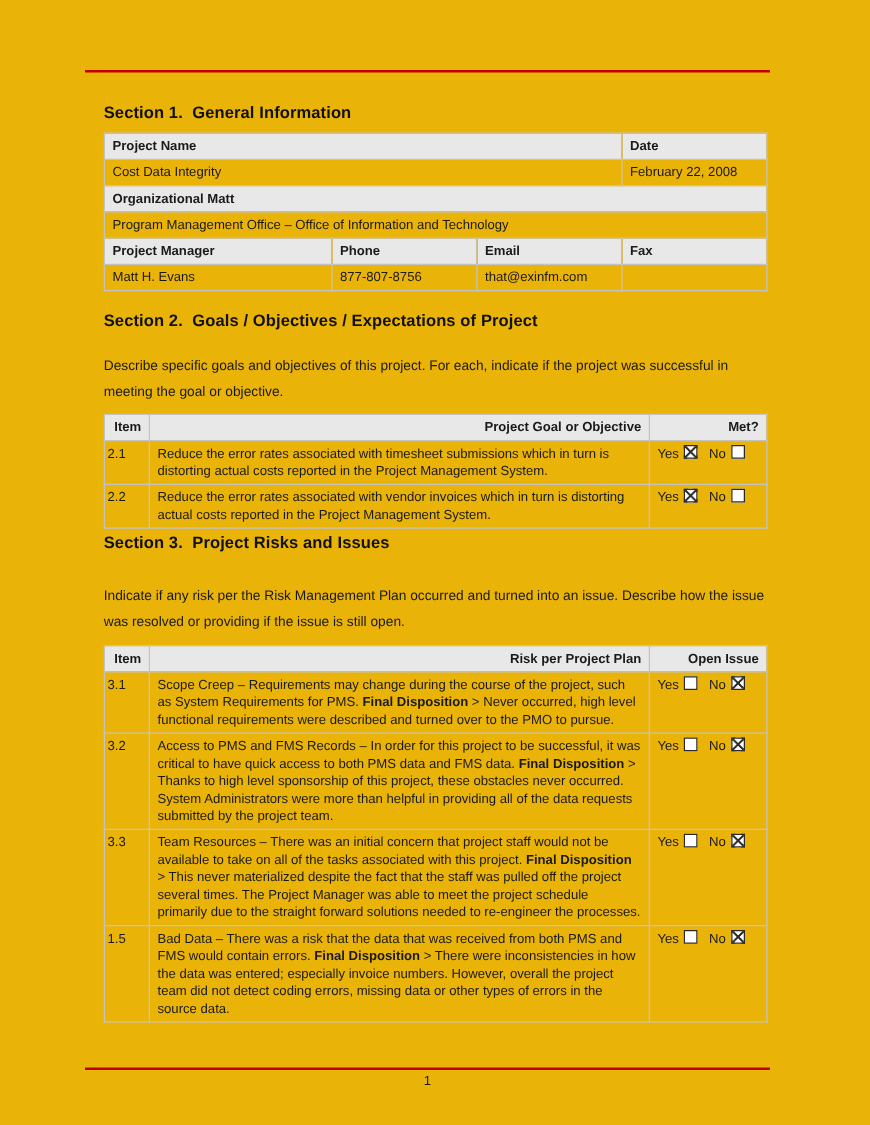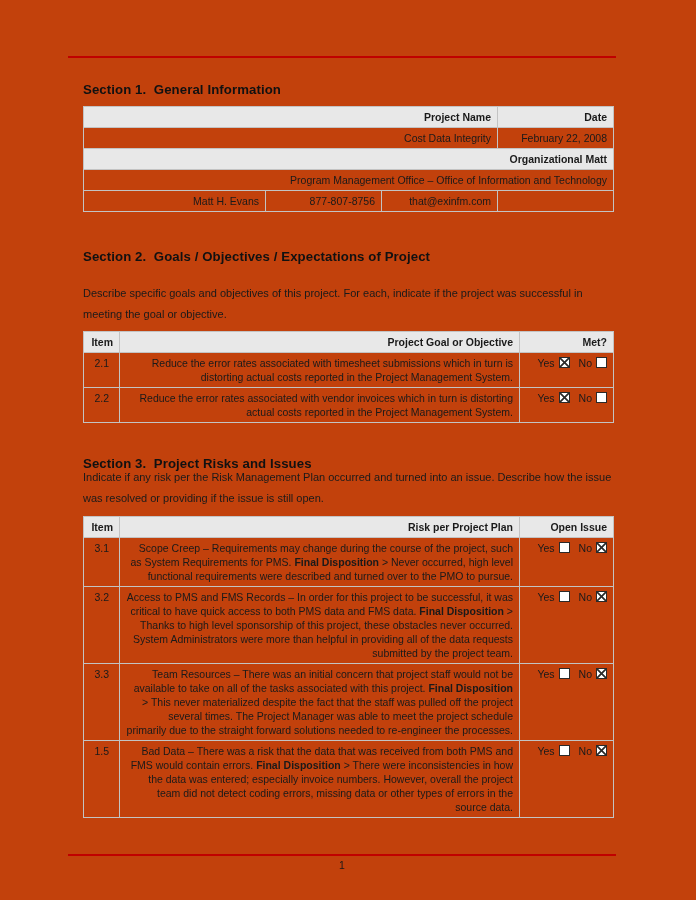--- a/index.html
+++ b/index.html
@@ -1,21 +1,21 @@
 <!DOCTYPE html>
 <html style="--accent_red: #C00000; --table_header_bg: #E8E8E8; --table_border: #C3C3C3;"><head>
 <meta charset="utf-8">
 <style>
   html,body{margin:0;padding:0;background:#ffffff;}
   body{
     width:696px;height:900px;
     font-family:"Liberation Sans","DejaVu Sans",sans-serif;
     color:#1a1a1a;
   }
-  .page{position:relative;width:696px;height:900px;background:#c2410c;overflow:hidden;}
+  .page{position:relative;width:696px;height:900px;background:#eab308;overflow:hidden;}
 
   .rule{position:absolute;left:68px;width:548px;height:2px;background:var(--accent_red,#C00000);}
   .rule.top{top:56px;}
   .rule.bottom{top:854px;}
 
   .sec{
     position:absolute;left:83px;margin:0;
     font-size:13.2px;font-weight:bold;line-height:16px;
     white-space:pre-wrap;letter-spacing:.1px;color:#111;
   }
@@ -24,29 +24,29 @@
     font-size:11px;line-height:21px;color:#1a1a1a;
   }
 
   table.tbl{
     position:absolute;left:83px;width:531px;
     border-collapse:collapse;table-layout:fixed;
     font-size:10.5px;line-height:14px;color:#1a1a1a;
   }
   .tbl td{
     border:1px solid var(--table_border,#c3c3c3);
-    padding:3px 6px;vertical-align:top;text-align:right;
+    padding:3px 6px;vertical-align:top;text-align:left;
     overflow:hidden;
   }
   .tbl tr.hdr td{
     background:var(--table_header_bg,#e8e8e8);
     font-weight:bold;
   }
   .t2 tr.hdr td,.t3 tr.hdr td{text-align:right;}
-  .tbl td.item{text-align:right;padding-left:2px;padding-right:10px;}
+  .tbl td.item{text-align:left;padding-left:2px;padding-right:10px;}
 
   .cbcell{white-space:nowrap;}
   .cb{
     display:inline-block;width:9px;height:9px;
     border:1px solid #2a2a2a;background:#fff;
     vertical-align:-1px;margin-left:4px;
   }
   .cb.checked{
     background-image:
       linear-gradient(to top right, transparent 43%, #2a2a2a 45%, #2a2a2a 55%, transparent 57%),
@@ -83,20 +83,26 @@
       <tr>
         <td colspan="3">Cost Data Integrity</td>
         <td>February 22, 2008</td>
       </tr>
       <tr class="hdr">
         <td colspan="4">Organizational Matt</td>
       </tr>
       <tr>
         <td colspan="4">Program Management Office – Office of Information and Technology</td>
       </tr>
+      <tr class="hdr">
+        <td>Project Manager</td>
+        <td>Phone</td>
+        <td>Email</td>
+        <td>Fax</td>
+      </tr>
       <tr>
         <td>Matt H. Evans</td>
         <td>877-807-8756</td>
         <td>that@exinfm.com</td>
         <td></td>
       </tr>
     </tbody>
   </table>
 
   <h2 class="sec" style="top:249px">Section 2.  Goals / Objectives / Expectations of Project</h2>
@@ -125,21 +131,21 @@
       <tr>
         <td class="item">2.2</td>
         <td>Reduce the error rates associated with vendor invoices which in turn is distorting actual costs reported in the Project Management System.</td>
         <td class="cbcell">
           <span>Yes</span><span class="cb checked"></span><span class="no-label">No</span><span class="cb"></span>
         </td>
       </tr>
     </tbody>
   </table>
 
-  <h2 class="sec" style="top:456px">Section 3.  Project Risks and Issues</h2>
+  <h2 class="sec" style="top:426px">Section 3.  Project Risks and Issues</h2>
 
   <p class="para" style="top:467px">Indicate if any risk per the Risk Management Plan occurred and turned into an issue. Describe how the issue was resolved or providing if the issue is still open.</p>
 
   <table class="tbl t3" style="top:516px">
     <colgroup>
         <col style="width:36px">
         <col>
         <col style="width:94px">
       </colgroup>
     <tbody>

